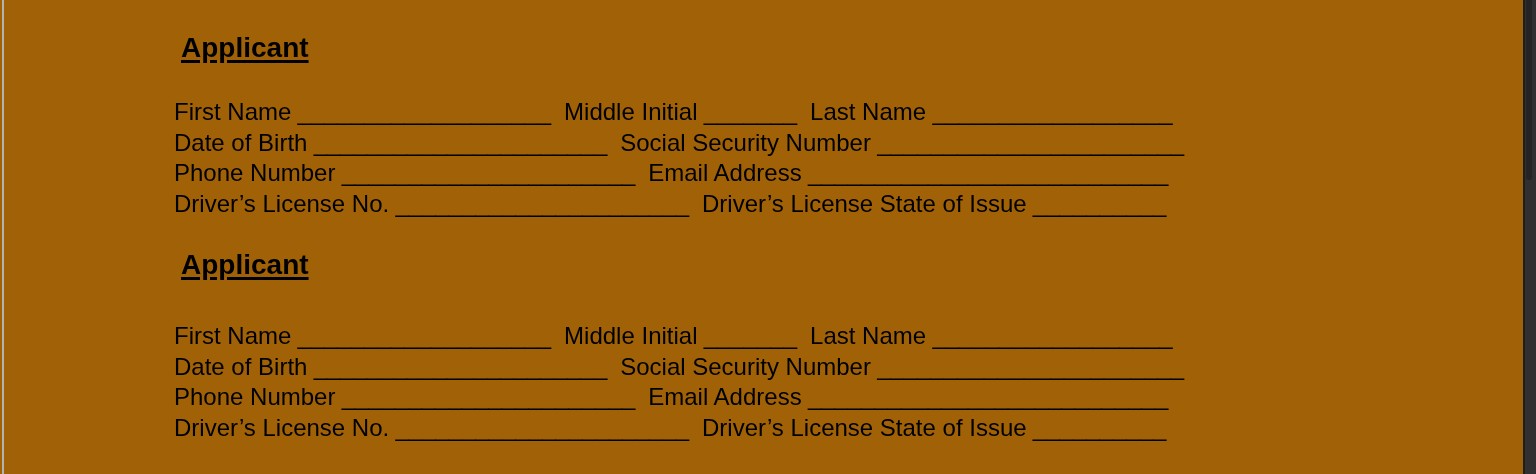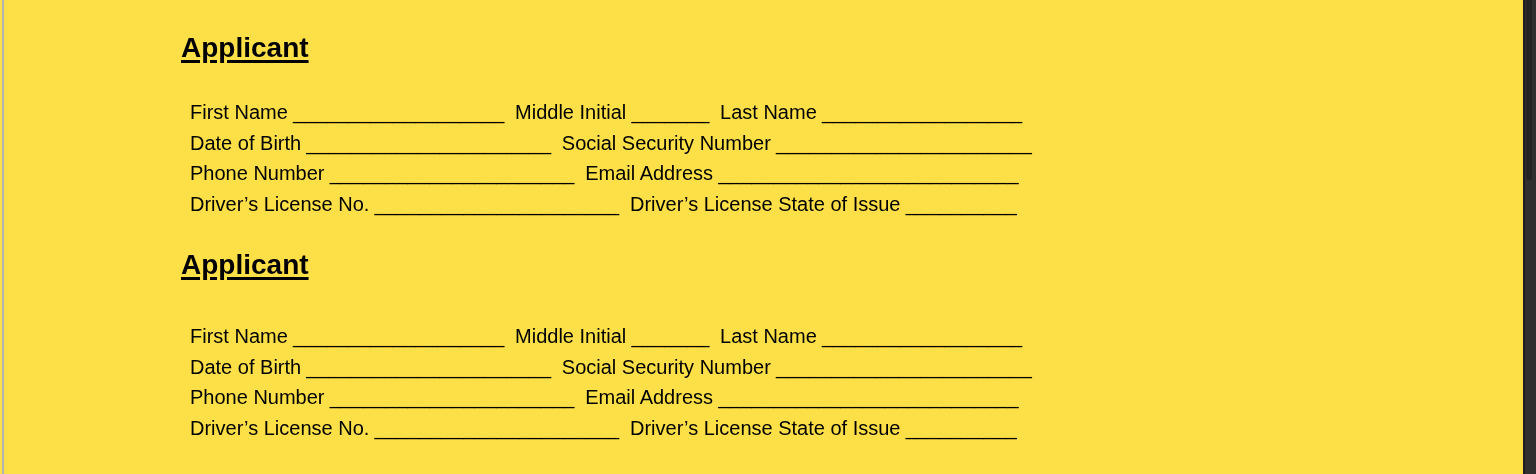--- a/index.html
+++ b/index.html
@@ -6,21 +6,21 @@
   body {
     width: 1536px; height: 474px;
     background: #ffffff;
     font-family: "Liberation Sans", "DejaVu Sans", sans-serif;
     color: #000000;
     overflow: hidden;
   }
   .viewport {
     position: relative;
     width: 1536px; height: 474px;
-    background: #fde047;
+    background: #a16207;
     overflow: hidden;
   }
   
   .page-left-edge {
     position: absolute; left: 2px; top: 0; bottom: 0;
     width: 2px; background: #b3b3b3;
   }
   
   .viewer-gutter {
     position: absolute; right: 0; top: 0; bottom: 0;
@@ -37,22 +37,22 @@
     font-size: 28px; line-height: 30.5px;
     font-weight: bold;
     text-decoration: underline;
     text-decoration-thickness: 2.5px;
     text-underline-offset: 3px;
     white-space: nowrap;
   }
   .heading-1 { top: 33px; }
   .heading-2 { top: 250px; }
   .rows-block {
-    position: absolute; left: 190px;
-    font-size: 20px; line-height: 30.5px;
+    position: absolute; left: 174px;
+    font-size: 24px; line-height: 30.5px;
     white-space: nowrap;
   }
   .rows-1 { top: 97px; }
   .rows-2 { top: 321px; }
   .form-row { white-space: nowrap; }
   .field-blank { margin-left: 0.26em; letter-spacing: 0; }
   .field-label { margin-left: 0.26em; }
   .field-label:first-child { margin-left: 0; }
 </style>
 </head>

